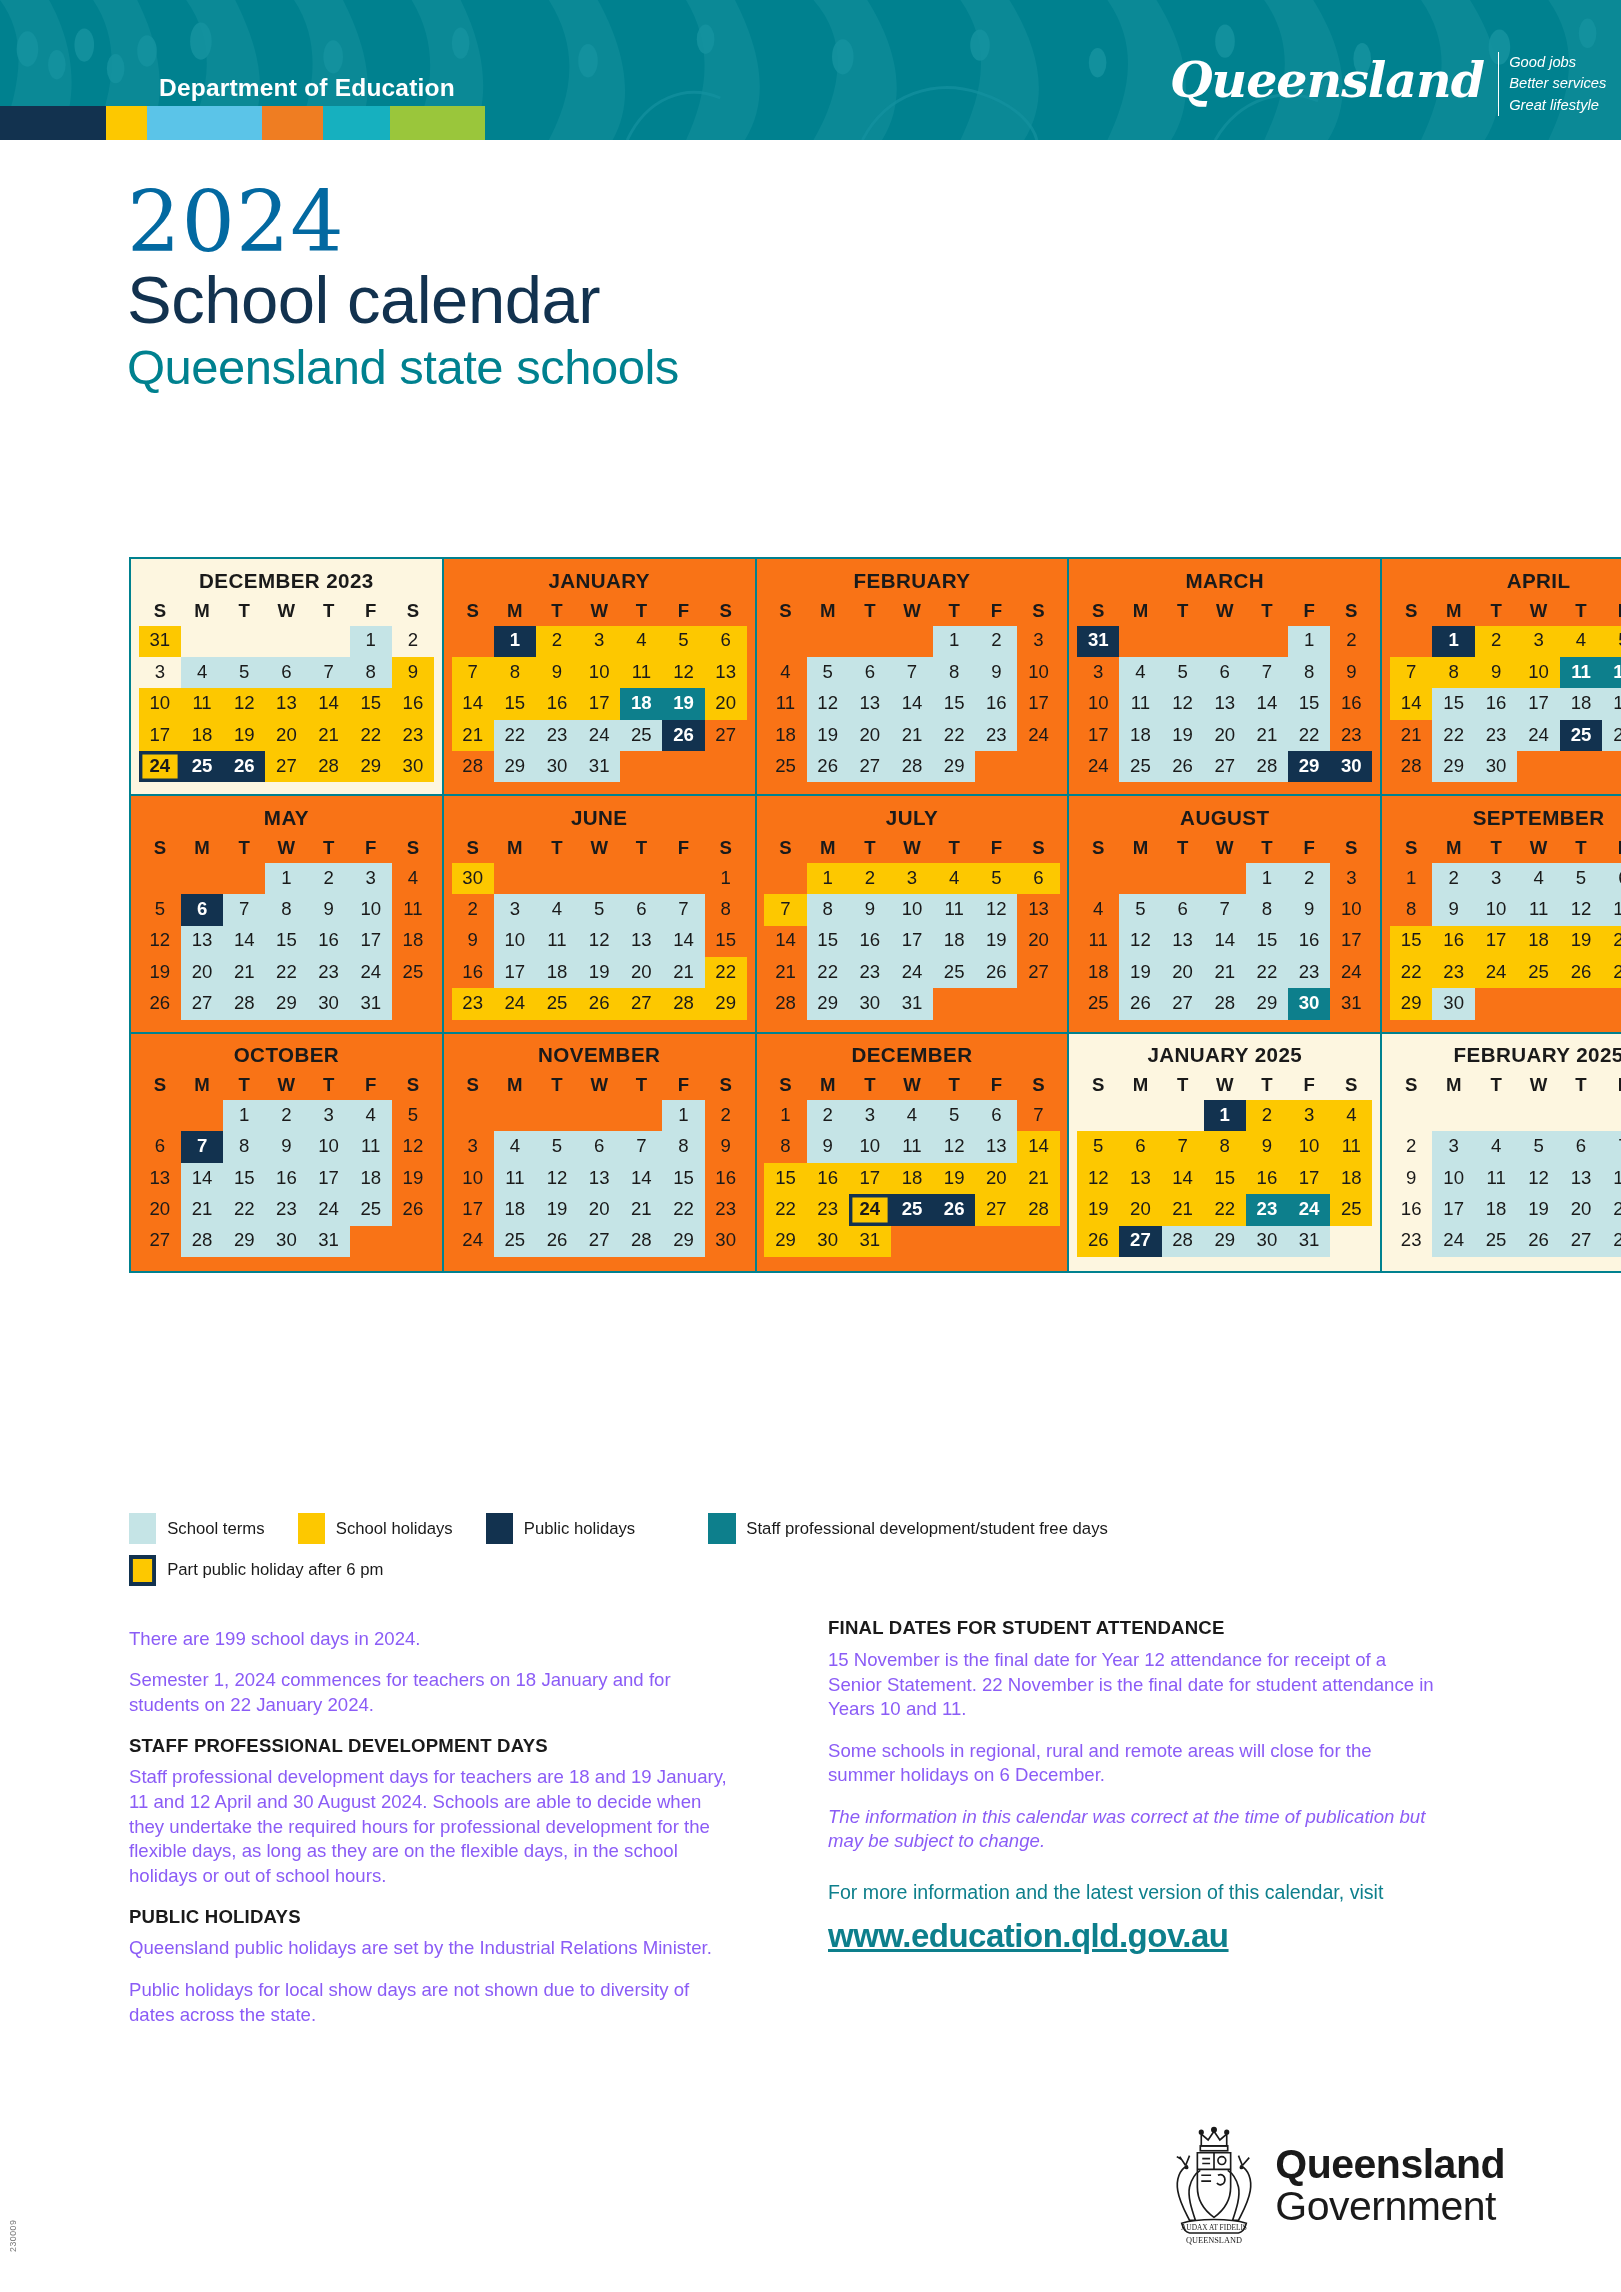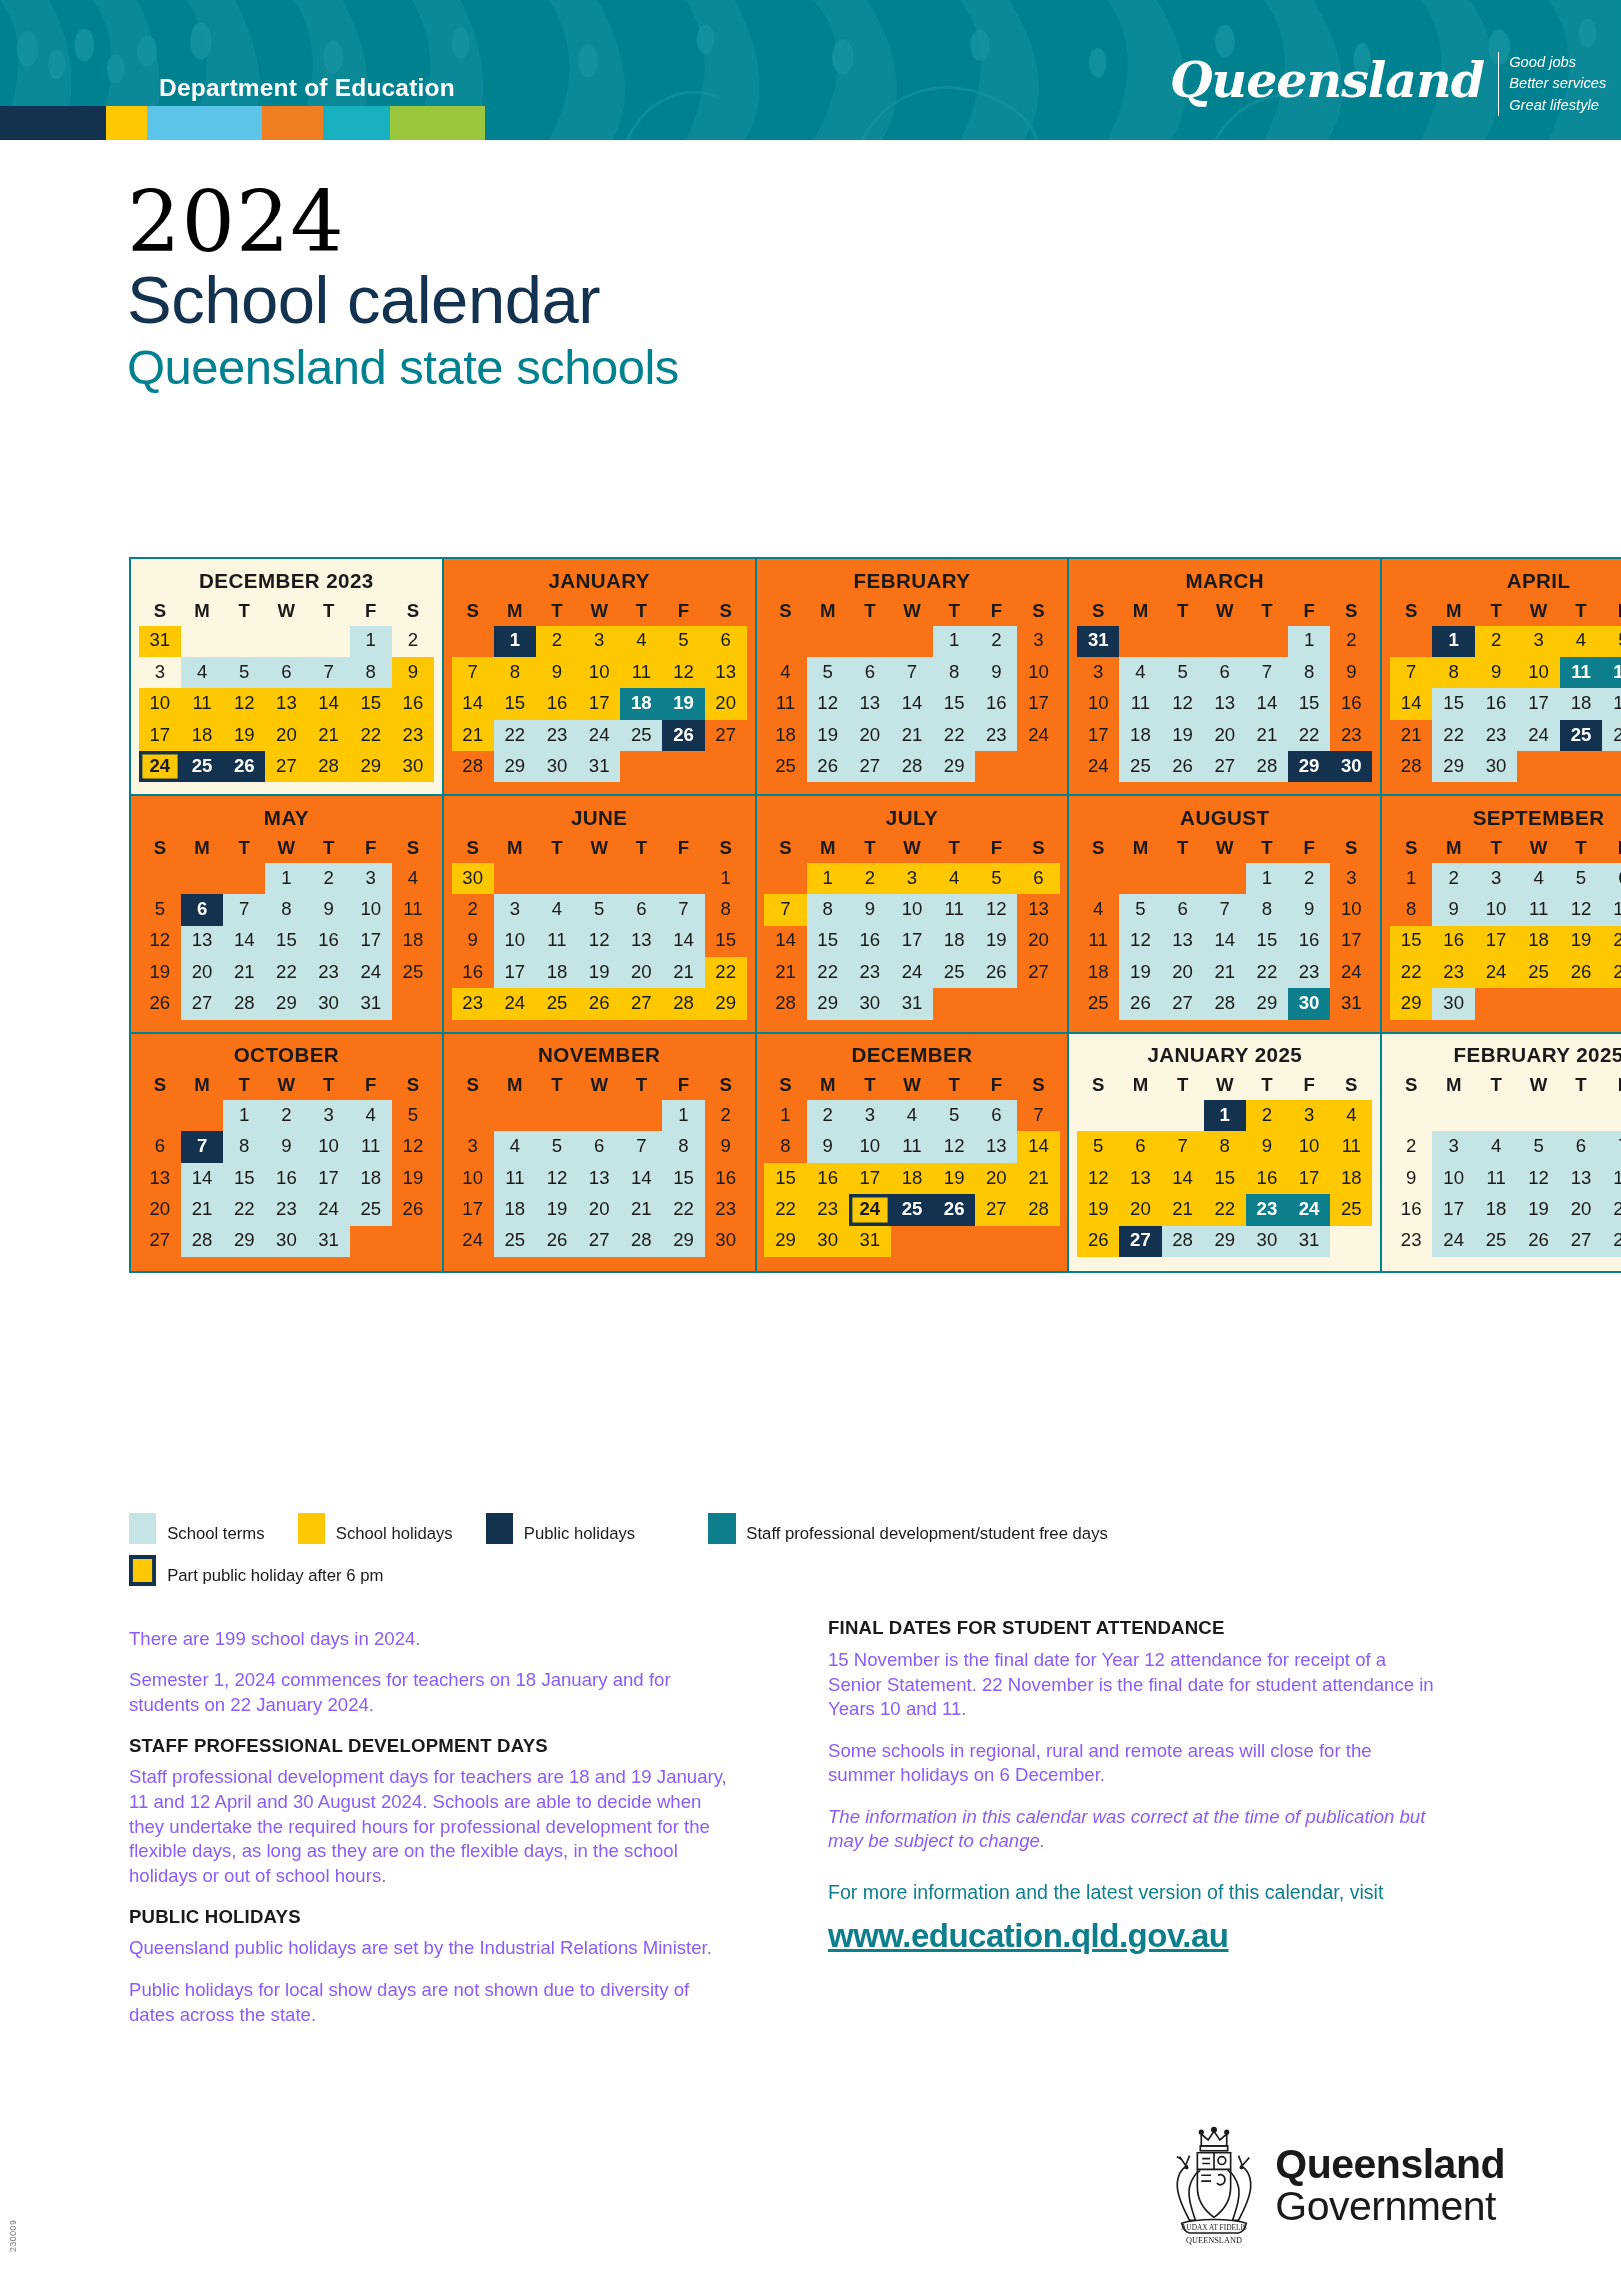--- a/index.html
+++ b/index.html
@@ -60,21 +60,21 @@
     z-index: 6;
   }
   .swatch-bar i { display: block; height: 100%; }
 
   
   .title-block { position: absolute; left: 127px; top: 178px; }
   .year-big {
     font-family: "DejaVu Serif", serif;
     font-size: 84px;
     font-weight: 300;
-    color: #000000;
+    color: #0369a1;
     letter-spacing: 1px;
     line-height: 1.05;
   }
   .main-title {
     font-size: 67px;
     font-weight: 400;
     color: #12324f;
     line-height: 1.12;
     letter-spacing: -0.5px;
     margin-top: -3.9px;
@@ -146,21 +146,21 @@
     font-weight: bold;
   }
 
   
   .legend {
     position: absolute;
     left: 129px; top: 1513px;
     width: 1364px;
   }
   .legend-row { display: flex; align-items: center; gap: 0; margin-bottom: 10.8px; }
-  .legend-item { display: flex; align-items: flex-end; }
+  .legend-item { display: flex; align-items: center; }
   .legend-swatch {
     width: 27.4px; height: 31px;
     margin-right: 10.8px;
     flex: 0 0 auto;
   }
   .legend-swatch.t { background: #c5e4e6; }
   .legend-swatch.h { background: #fdc800; }
   .legend-swatch.p { background: #12324f; }
   .legend-swatch.s { background: #0d7f8c; }
   .legend-swatch.ph { background: #fdc800; box-shadow: inset 0 0 0 3.9px #12324f; }

